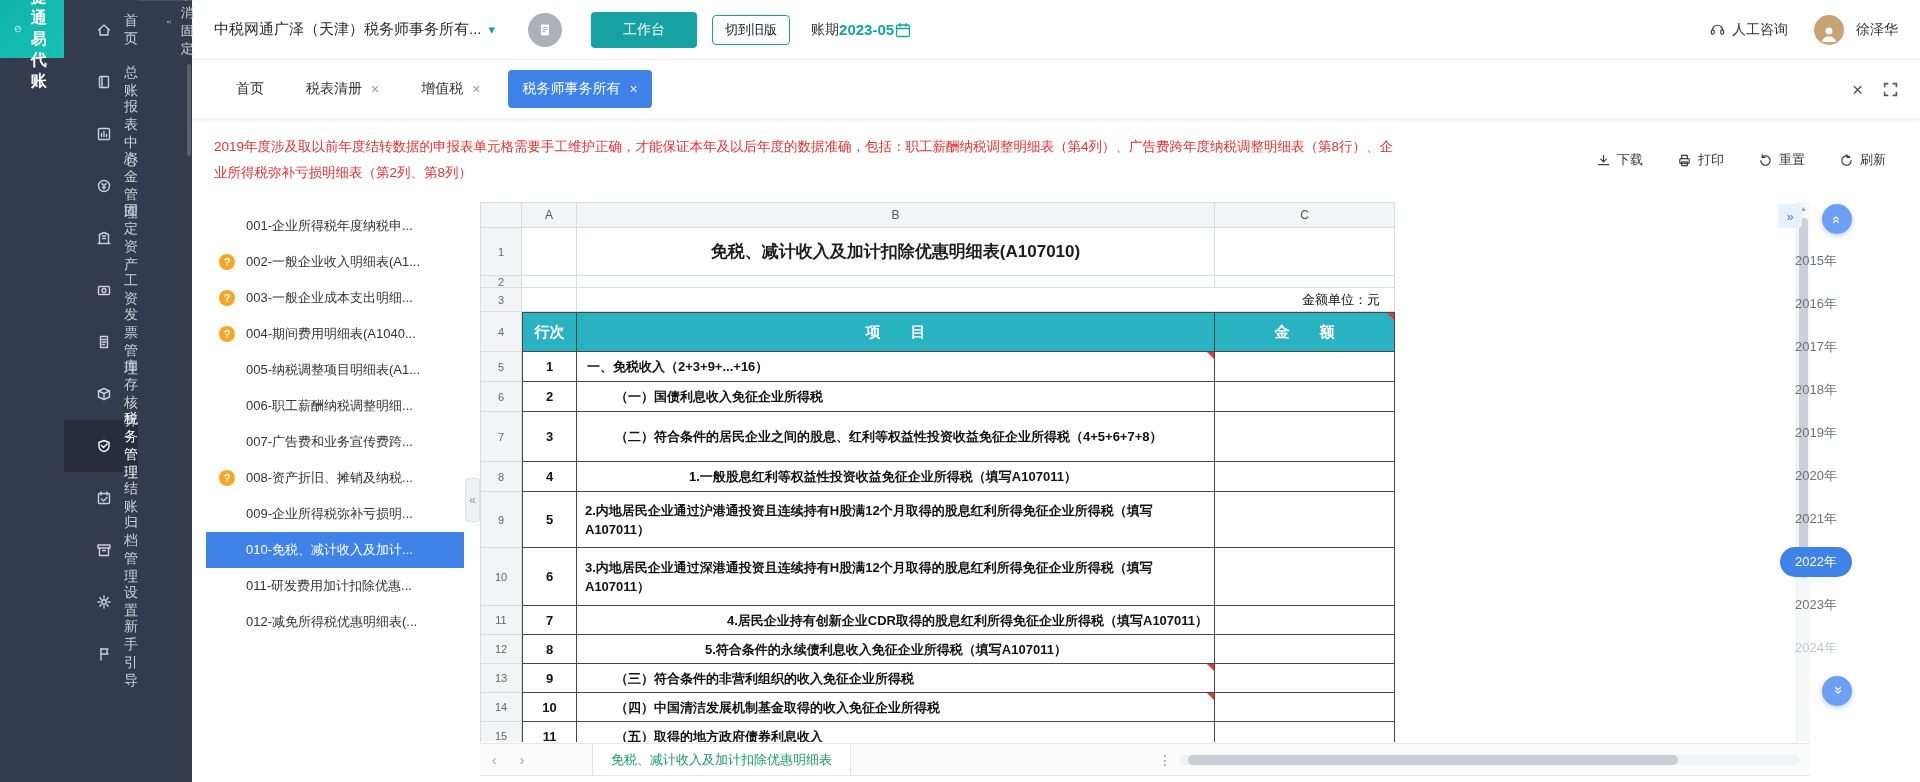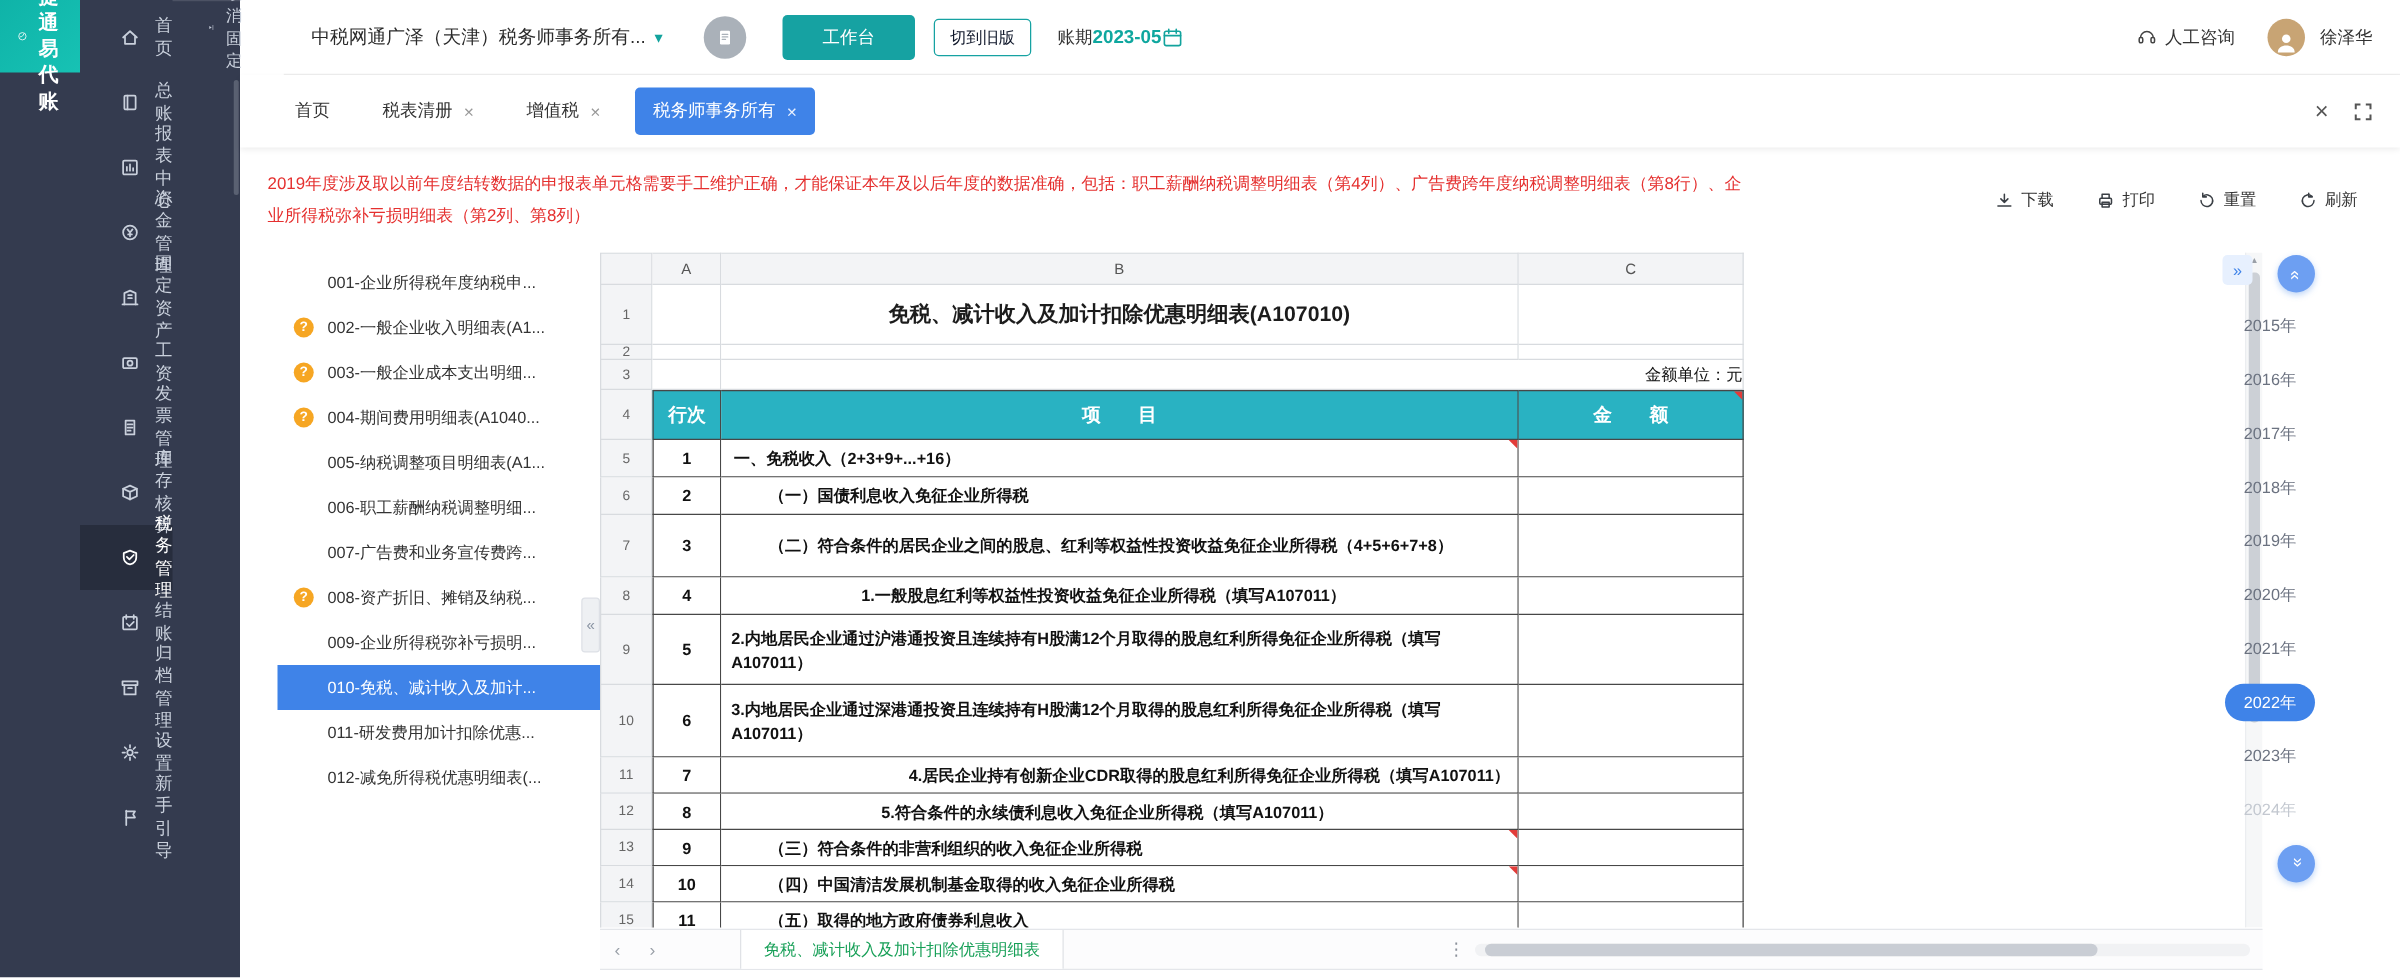--- a/index.html
+++ b/index.html
@@ -15,21 +15,21 @@
   .nav-item { height:52px; display:flex; align-items:center; gap:12px; padding-left:32px; font-size:14px; cursor:pointer; }
   .nav-item.active { background:#272d3d; color:#fff; }
   .nav-item svg { width:16px; height:16px; stroke:currentColor; fill:none; stroke-width:1.4; stroke-linecap:round; stroke-linejoin:round; flex-shrink:0; }
   .side-scroll { position:absolute; right:1px; top:64px; width:4px; height:92px; background:#5a6172; border-radius:2px; }
   .unpin { height:42px; border-top:1px solid rgba(255,255,255,.12); display:flex; align-items:center; gap:9px; padding-left:28px; font-size:13px; cursor:pointer; }
   .unpin svg { width:14px; height:14px; stroke:currentColor; stroke-width:1.3; }
 
   
   .main { flex:1; display:flex; flex-direction:column; min-width:0; }
 
-  .topbar { height:60px; background:#fff; border-bottom:1px solid #ededed; display:flex; align-items:center; padding:0 22px; gap:15px;margin-left:35px; }
+  .topbar { height:60px; background:#fff; border-bottom:1px solid #ededed; display:flex; align-items:center; padding:0 22px; gap:15px; }
   .company { display:flex; align-items:center; gap:7px; font-size:15px; color:#2b2b2b; cursor:pointer; }
   .company .chev { color:#12a39d; font-size:13px; }
   .announce { width:34px; height:34px; border-radius:50%; background:#aab1b9; display:flex; align-items:center; justify-content:center; margin-left:18px; cursor:pointer; }
   .btn-workbench { width:106px; height:36px; background:#16a2a2; color:#fff; border:none; border-radius:4px; font-size:14px; margin-left:14px; cursor:pointer; font-family:Liberation Serif, serif; }
   .btn-old { height:30px; padding:0 12px; background:#fff; border:1px solid #16a2a2; color:#0f172a; border-radius:4px; font-size:13px; cursor:pointer; font-family:inherit; }
   .period { display:flex; align-items:center; gap:0; margin-left:6px; cursor:pointer; }
   .period-label { font-size:14px; color:#333; }
   .period-value { font-size:15px; font-weight:bold; color:#0fa79f; }
   .top-right { margin-left:auto; display:flex; align-items:center; gap:12px; }
   .support { display:flex; align-items:center; gap:6px; font-size:14px; color:#333; cursor:pointer; margin-right:14px; }
@@ -49,38 +49,38 @@
   .content { flex:1; display:flex; flex-direction:column; background:#fff; min-height:0; }
   .notice-row { height:84px; display:flex; align-items:center; padding:0 34px 0 22px; }
   .notice { width:1180px; color:#e5302f; font-size:13.5px; line-height:26px; }
   .actions { margin-left:auto; display:flex; gap:34px; }
   .action { display:flex; align-items:center; gap:6px; font-size:13px; color:#333; cursor:pointer; }
   .action svg { width:15px; height:15px; stroke:#3a3f45; fill:none; stroke-width:1.3; stroke-linecap:round; stroke-linejoin:round; }
 
   .workspace { position:relative; flex:1; min-height:0; }
 
   
-  .report-list { position:absolute; left:30px; top:6px; width:258px; }
+  .report-list { position:absolute; left:14px; top:6px; width:258px; }
   .rl-item { position:relative; height:36px; display:flex; align-items:center; padding-left:40px; font-size:13px; color:#333; cursor:pointer; white-space:nowrap; }
   .rl-item.active { background:#3f83e8; color:#fff; }
   .rl-flag { position:absolute; left:13px; top:10px; width:16px; height:16px; border-radius:50%; background:#f6a623; color:#fff; font-size:11px; font-weight:bold; display:flex; align-items:center; justify-content:center; }
   .collapse-handle { position:absolute; left:273px; top:276px; width:15px; height:44px; background:#eef0f3; border:1px solid #dde0e6; border-radius:3px; display:flex; align-items:center; justify-content:center; font-size:12px; color:#8a94a3; cursor:pointer; }
 
   
   .sheet { position:absolute; left:288px; top:0; width:1330px; height:540px; background:#fff; overflow:hidden; }
   .grid { display:grid; grid-template-columns:42px 55px 638px 180px; grid-template-rows:26px 48px 12px 24px 40px 30px 30px 50px 30px 56px 58px 29px 29px 29px 29px 29px; width:915px; }
   .gc { background:#fff; border-right:1px solid #d8dbdf; border-bottom:1px solid #d8dbdf; position:relative; display:flex; align-items:center; font-size:13px; color:#111; overflow:hidden; }
   .ghead { background:#f3f4f6; border-top:1px solid #d8dbdf; justify-content:center; font-size:12px; color:#555; cursor:pointer; }
   .gl { border-left:1px solid #d8dbdf; }
   .gut { background:#f3f4f6; border-left:1px solid #d8dbdf; justify-content:center; font-size:11px; color:#666; cursor:pointer; }
   .dark { border-right-color:#474747; border-bottom-color:#474747; }
   .dtop { border-top:1px solid #474747; }
   .dleft { border-left:1px solid #474747; }
   .title-cell { justify-content:center; font-size:17px; font-weight:bold; color:#1c1c1c; }
-  .unit-cell { grid-column:span 2; justify-content:flex-end; padding-right:0; font-size:13px; }
+  .unit-cell { grid-column:span 2; justify-content:flex-end; padding-right:14px; font-size:13px; }
   .teal { background:#29b2c2; color:#fff; font-weight:bold; font-size:15px; justify-content:center; }
   .line { justify-content:center; font-weight:bold; }
   .item { font-weight:bold; line-height:19px; }
   .i0 { padding-left:10px; } .i1 { padding-left:38px; } .i2 { padding-left:112px; }
   .i3 { padding-left:150px; } .i4 { padding-left:128px; } .iw { padding:0 8px; }
   .mk { position:absolute; top:0; right:0; width:0; height:0; border-top:7px solid #e23c39; border-left:7px solid transparent; }
   .gcell { cursor:cell; }
 
   .vscroll { position:absolute; left:1316px; top:0; width:14px; height:540px; background:#f6f7f8; border-left:1px solid #ebedf0; cursor:pointer; }
   .vscroll .up { height:14px; color:#9aa0a8; font-size:7px; text-align:center; line-height:14px; }

